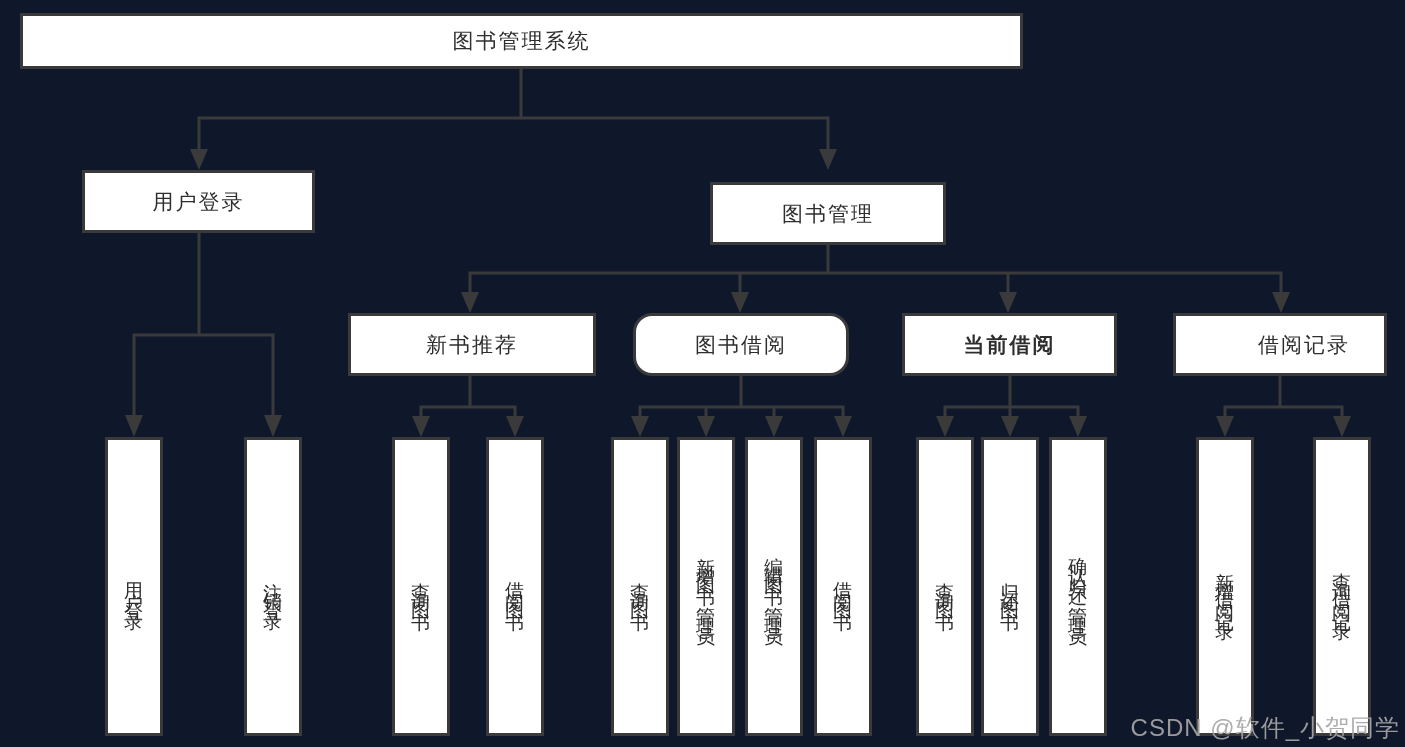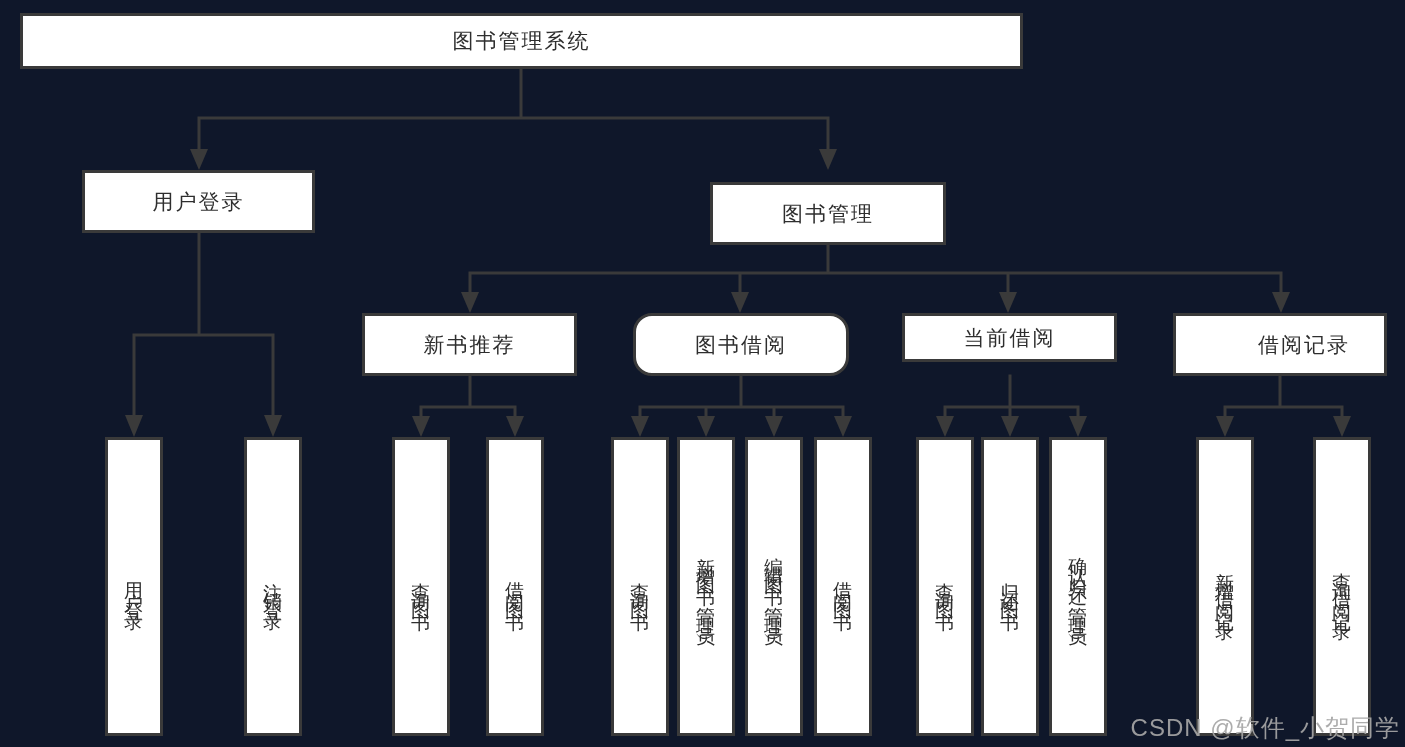--- a/index.html
+++ b/index.html
@@ -118,27 +118,27 @@
     <span class="label">图书管理系统</span>
   </div>
 
   <div class="hbox" style="left:82px; top:170px; width:233px; height:63px;">
     <span class="label">用户登录</span>
   </div>
   <div class="hbox" style="left:710px; top:170px; width:236px; height:63px;margin-top:12px;">
     <span class="label">图书管理</span>
   </div>
 
-  <div class="hbox" style="left:362px; top:313px; width:215px; height:63px;">
+  <div class="hbox" style="left:348px; top:313px; width:248px; height:63px;">
     <span class="label">新书推荐</span>
   </div>
   <div class="hbox" style="left:633px; top:313px; width:216px; height:63px;border-radius:19px;">
     <span class="label">图书借阅</span>
   </div>
-  <div class="hbox" style="left:902px; top:313px; width:215px; height:49px;">
+  <div class="hbox" style="left:902px; top:313px; width:215px; height:63px;font-weight:bold;">
     <span class="label">当前借阅</span>
   </div>
   <div class="hbox" style="left:1173px; top:313px; width:214px; height:63px;padding-left:48px;">
     <span class="label">借阅记录</span>
   </div>
 
   <div class="vbox" style="left:105px;">
     <span class="vlabel">用户登录</span>
   </div>
   <div class="vbox" style="left:244px;">

